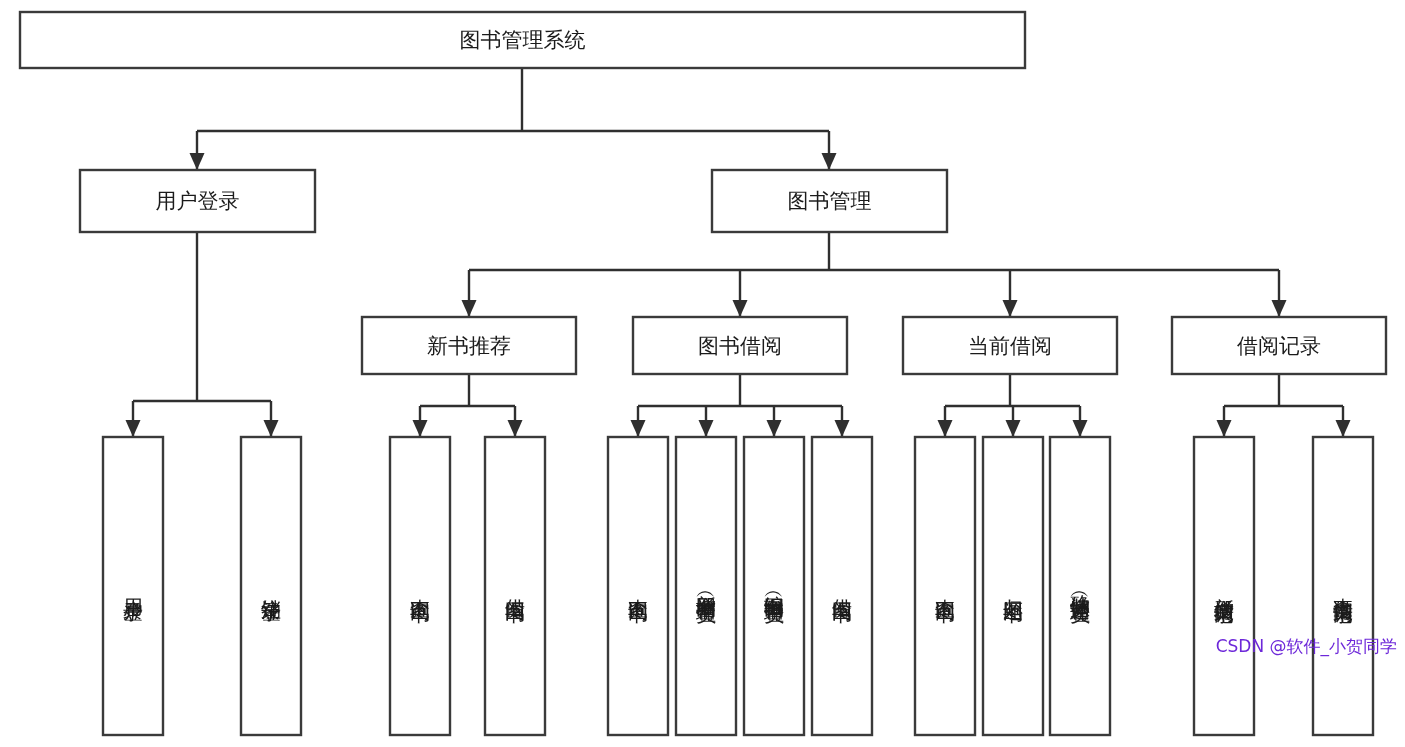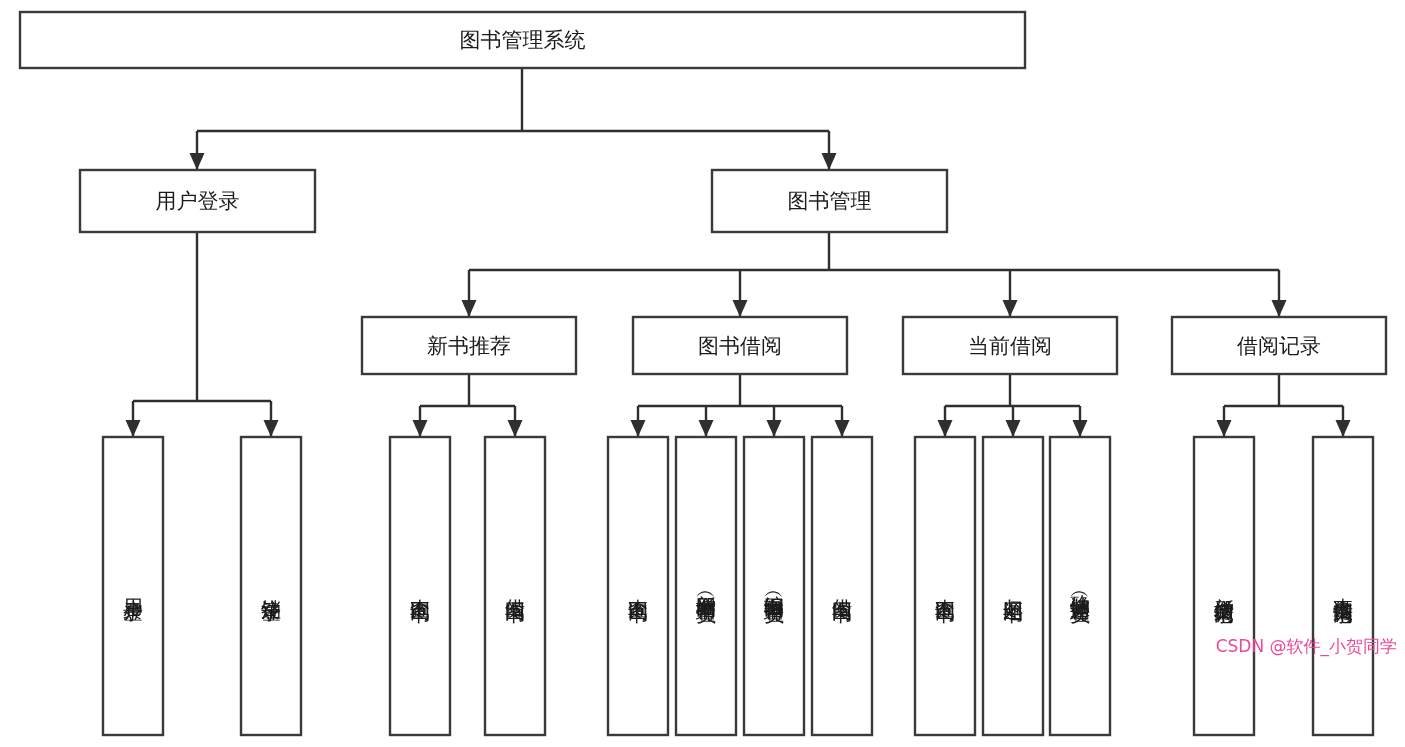--- a/index.html
+++ b/index.html
@@ -64,21 +64,21 @@
     white-space: nowrap;
     pointer-events: none;
     user-select: none;
   }
   .watermark {
     position: absolute;
     right: 8px;
     bottom: 4px;
     font-family: "DejaVu Sans", "Liberation Sans", sans-serif;
     font-size: 17px;
-    color: #ec4899;
+    color: #6d28d9;
     white-space: nowrap;
     user-select: none;
   }
 </style>
 </head>
 <body>
 
 <div id="diagram-root">
 
   <svg id="flow-svg" viewBox="0 0 1405 747" xmlns="http://www.w3.org/2000/svg">

